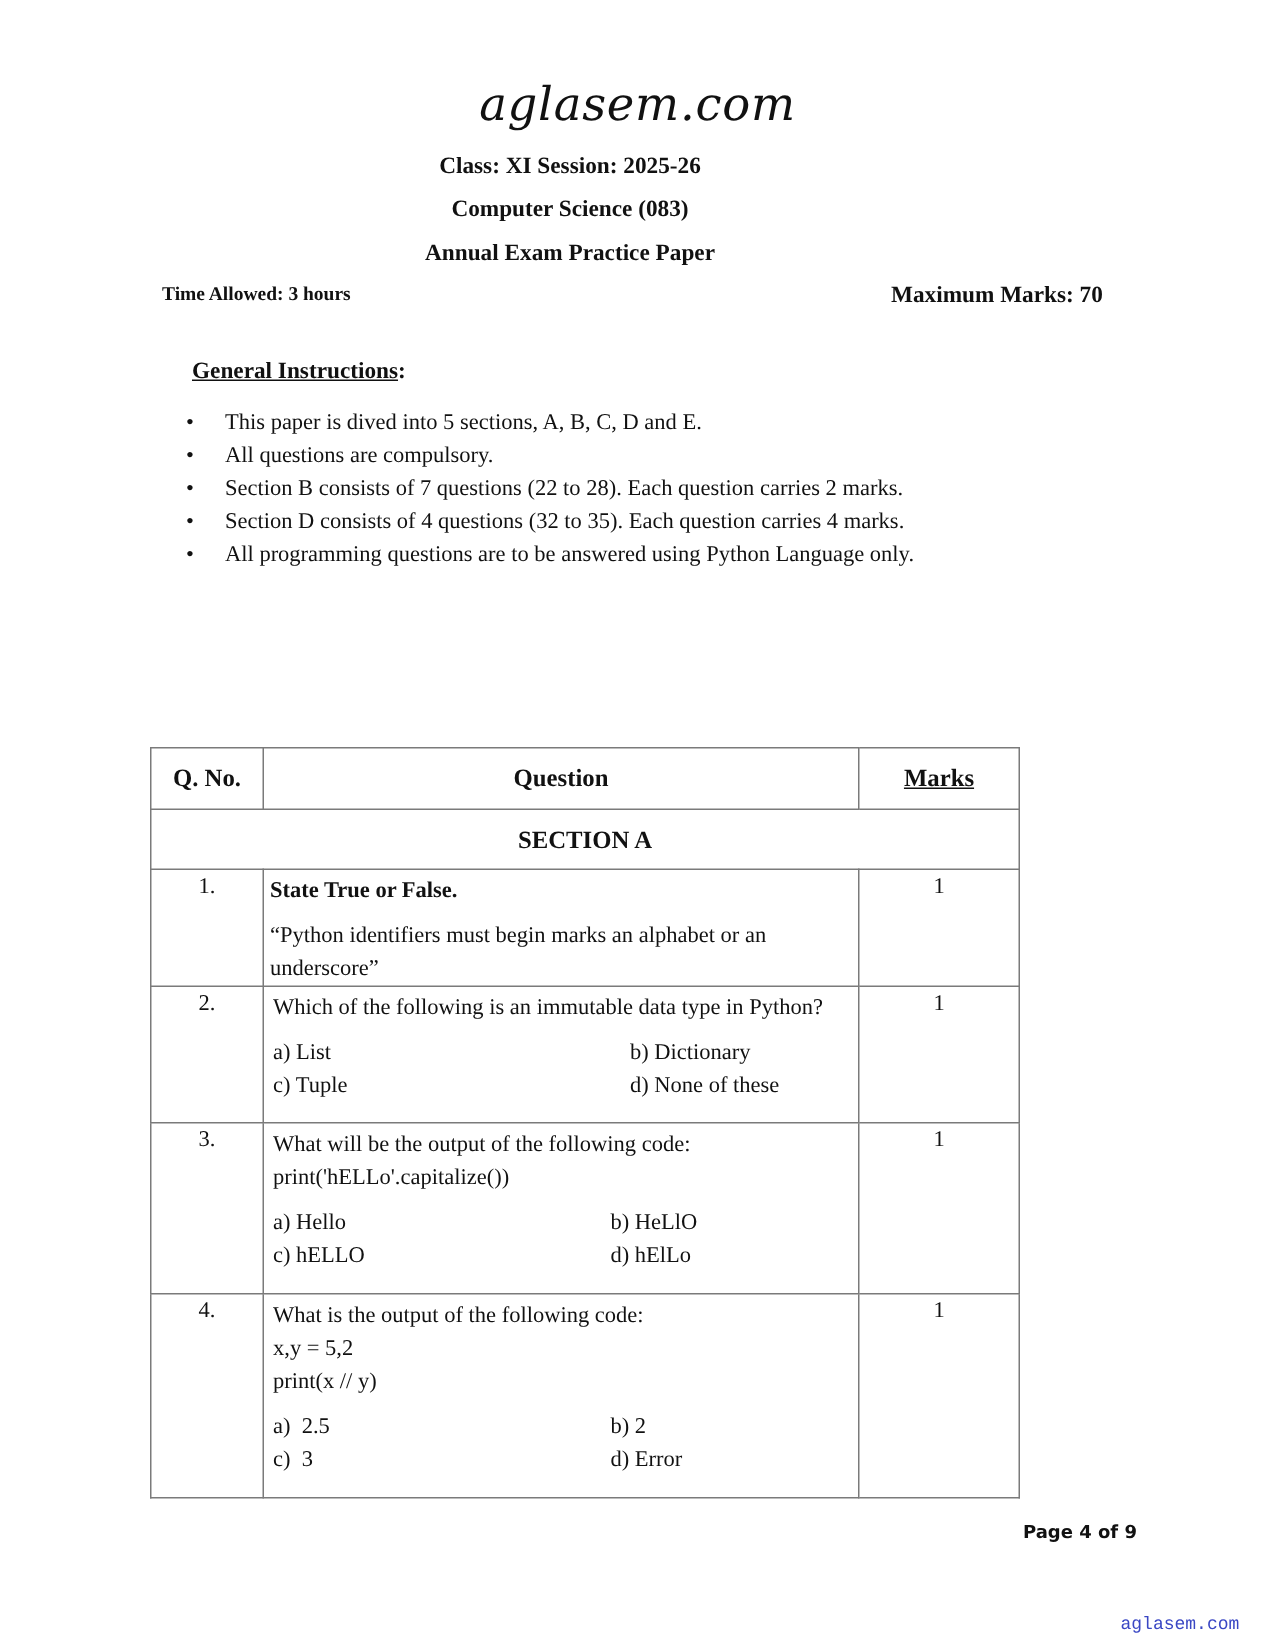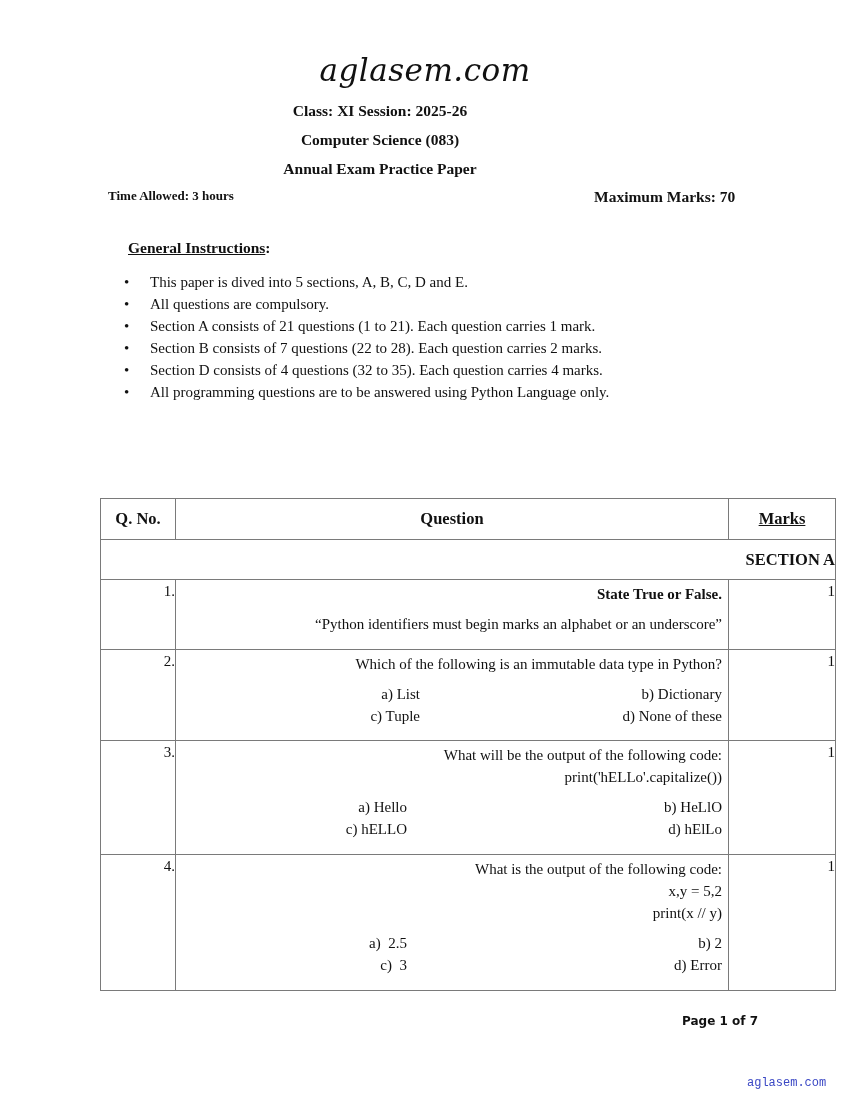--- a/index.html
+++ b/index.html
@@ -8,29 +8,29 @@
     .logo { position: absolute; top: 52px; left: 0; width: 850px; text-align: center;
             font-family: "DejaVu Serif", serif; font-style: italic; font-size: 31px; letter-spacing: 0.5px; color: #111; }
     .hline { position: absolute; left: 0; width: 732px; text-align: center; font-weight: bold; font-size: 15.5px; margin-left: 14px; }
     .time { position: absolute; top: 188px; left: 108px; font-weight: bold; font-size: 13px; }
     .maxm { position: absolute; top: 188px; left: 594px; font-weight: bold; font-size: 15.5px; }
     .gi { position: absolute; top: 239px; left: 100px; font-weight: bold; font-size: 15.5px; }
     .gi u { text-decoration: underline; margin-left: 28px; }
     ul.instr { position: absolute; top: 272px; left: 100px; margin: 0; padding: 0; list-style: none; font-size: 15px; }
     ul.instr li { height: 22px; line-height: 20px; position: relative; padding-left: 50px; white-space: nowrap; }
     ul.instr li::before { content: "\2022"; position: absolute; left: 24px; top: 0; font-size: 15px; }
-    table.qt { position: absolute; top: 498px; left: 100px; width: 736px; border-collapse: collapse; font-size: 15px; }
-    table.qt td, table.qt th { border: 1px solid #7a7a7a; vertical-align: top; padding: 0; text-align: right; }
+    table.qt { position: absolute; top: 498px; left: 100px; width: 580px; border-collapse: collapse; font-size: 15px; }
+    table.qt td, table.qt th { border: 1px solid #7a7a7a; vertical-align: top; padding: 0; }
     table.qt th { font-weight: bold; font-size: 16.5px; height: 40px; vertical-align: middle; text-align: center; }
     .c1 { width: 74px; } .c3 { width: 106px; text-decoration: underline; }
     .sec { text-align: center; font-weight: bold; font-size: 16.5px; height: 39px; vertical-align: middle !important; }
     .qno { text-align: center; padding-top: 3px !important; }
     .mk { text-align: center; padding-top: 3px !important; }
     .qbody { padding: 3px 6px 0 6px !important; }
-    .qbody .l { line-height: 22px; margin-left: 39px; }
+    .qbody .l { line-height: 22px; }
     .qbody .bold { font-weight: bold; }
     .gap { height: 8px; }
     .opts { display: grid; line-height: 22px; }
     .opts.w2 { grid-template-columns: 238px auto; }
     .opts.w3 { grid-template-columns: 225px auto; }
     .page { position: absolute; top: 1014px; left: 682px; font-family: "DejaVu Sans", sans-serif; font-weight: bold; font-size: 12px; color: #111; }
     .wm { position: absolute; top: 1076px; left: 747px; font-family: "Liberation Mono", "DejaVu Sans Mono", monospace; font-size: 12px; color: #3a47c4; }
   </style>
 </head>
 <body>
@@ -40,21 +40,20 @@
 <div class="hline" style="top:131px">Computer Science (083)</div>
 <div class="hline" style="top:160px">Annual Exam Practice Paper</div>
 <div class="time">Time Allowed: 3 hours</div>
 <div class="maxm">Maximum Marks: 70</div>
 
 <div class="gi"><u>General Instructions</u><span>:</span></div>
 
 <ul class="instr">
   <li>This paper is dived into 5 sections, A, B, C, D and E.</li>
   <li>All questions are compulsory.</li>
-  <li>Section A consists of 21 questions (1 to 21). Each question carries 1 mark.</li>
   <li>Section B consists of 7 questions (22 to 28). Each question carries 2 marks.</li>
   <li>Section D consists of 4 questions (32 to 35). Each question carries 4 marks.</li>
   <li>All programming questions are to be answered using Python Language only.</li>
 </ul>
 
 <table class="qt">
   <tbody>
       <tr>
     <th class="c1">Q. No.</th>
     <th>Question</th>
@@ -117,14 +116,14 @@
         <span>b) 2</span>
         <span style="white-space:pre">c)  3</span>
         <span>d) Error</span>
       </div>
     </td>
     <td class="mk">1</td>
   </tr>
 </tbody>
   </table>
 
-<div class="page">Page 1 of 7</div>
+<div class="page">Page 4 of 9</div>
 <div class="wm">aglasem.com</div>
 
 </body></html>

